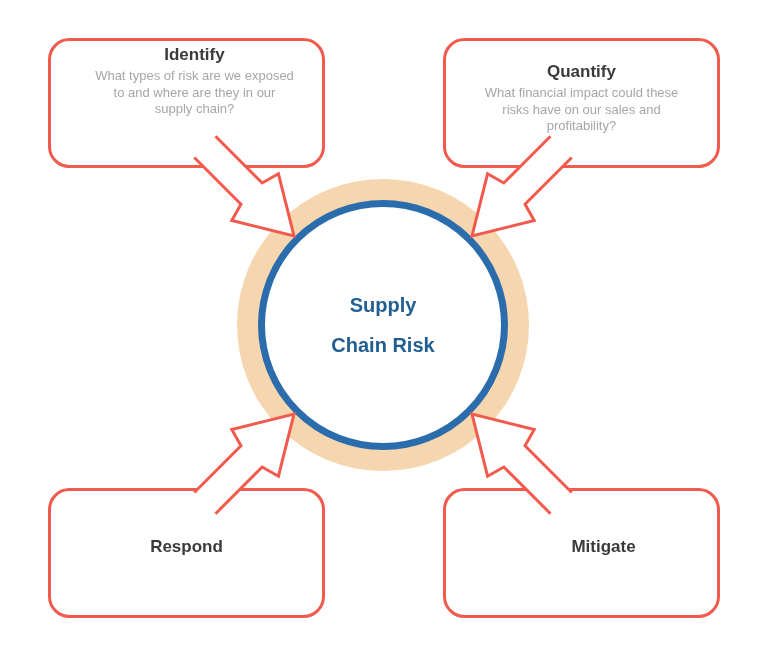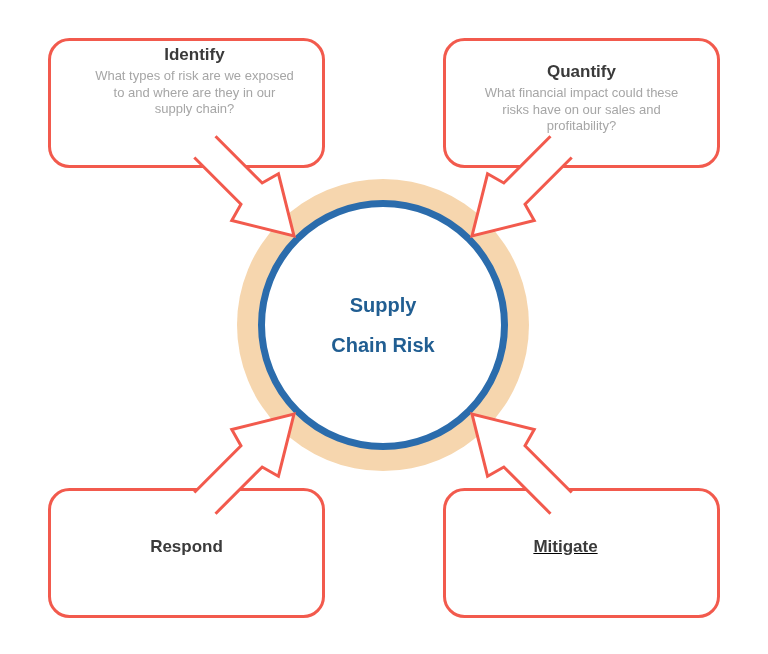--- a/index.html
+++ b/index.html
@@ -38,21 +38,21 @@
     font-size:17px;font-weight:700;color:var(--heading_dark);
     line-height:1.3;margin:0 0 2px 0;
   }
   .box-text .body{
     font-size:13px;color:var(--body_gray);
     line-height:1.28;white-space:pre-line;margin:0;
   }
   .pos-tl{left:48px;top:21px;padding-left:24px;}
   .pos-tr{left:443px;top:38px;}
   .pos-bl{left:48px;top:488px;}
-  .pos-br{left:427px;top:488px;text-decoration:underline;}
+  .pos-br{left:465px;top:488px;}
 
   .center-title{
     position:absolute;left:268px;top:278px;width:230px;height:94px;
     display:flex;align-items:center;justify-content:center;text-align:center;
     font-size:20px;font-weight:700;line-height:40px;
     color:var(--title_blue);white-space:pre-line;
   }
 </style>
 </head>
 <body>

